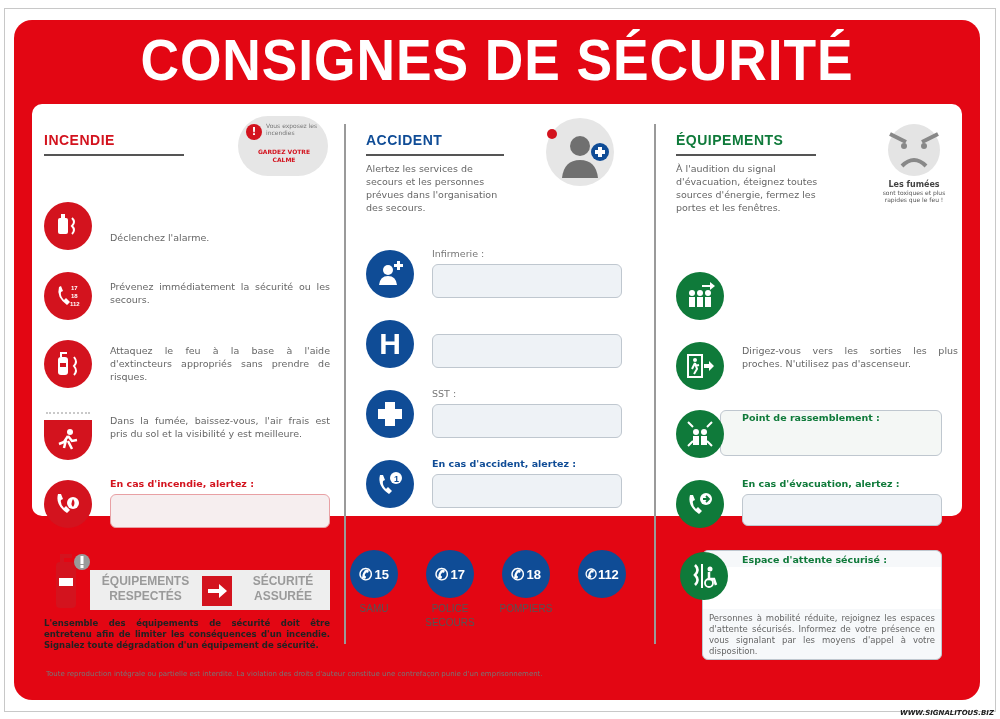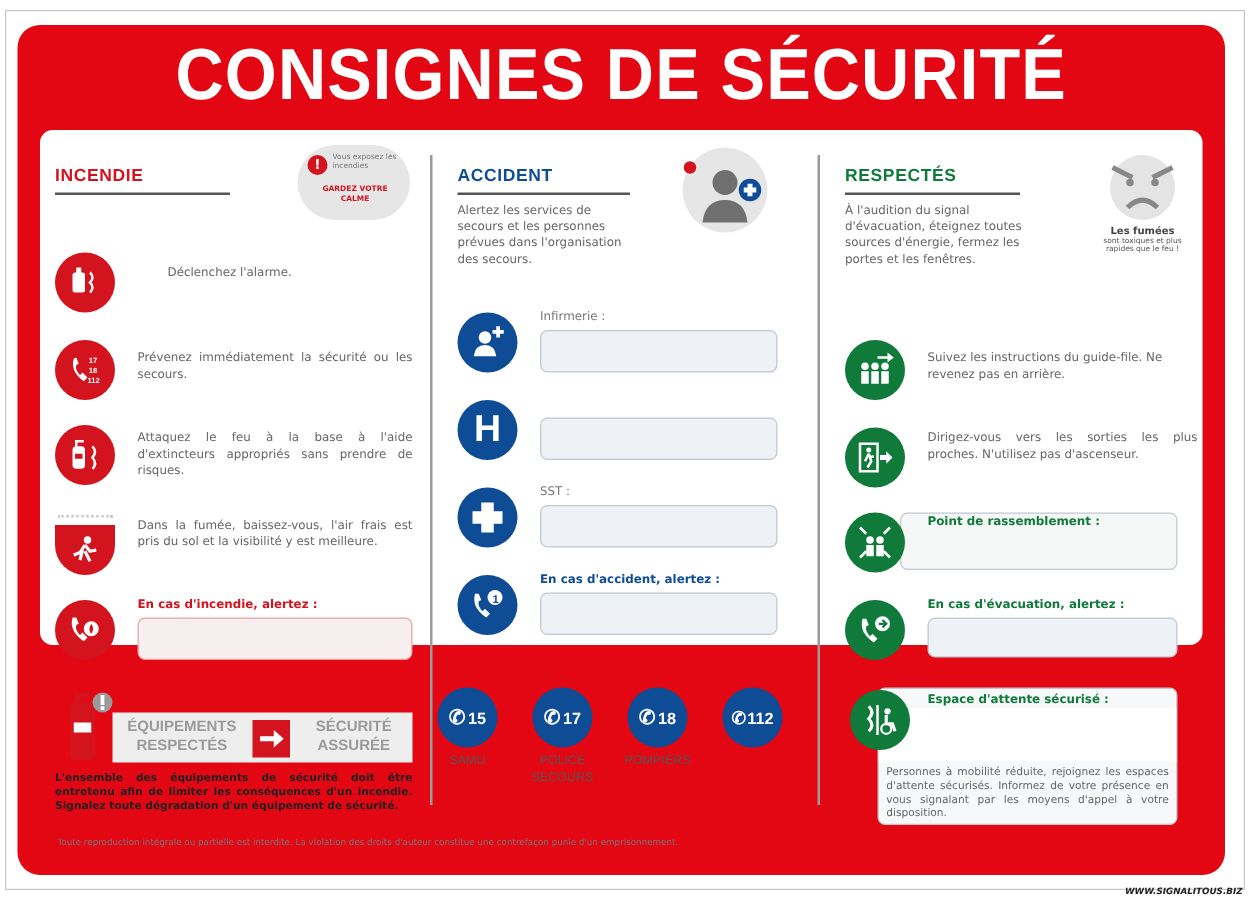--- a/index.html
+++ b/index.html
@@ -48,21 +48,21 @@
         <div class="small" style="position:absolute;left:8px;top:32px;width:76px;text-align:center;color:#d3131e;font-weight:bold;font-size:6px;line-height:8px;">GARDEZ VOTRE CALME</div>
       </div>
 
       <div class="icon-circle red" style="left:12px;top:98px;">
         <svg width="28" height="28" viewBox="0 0 28 28">
             <rect x="4" y="6" width="10" height="16" rx="2" fill="#fff"></rect>
             <rect x="7" y="2" width="4" height="5" fill="#fff"></rect>
             <path d="M18 6 q4 4 0 8 q4 4 0 8" stroke="#fff" stroke-width="2" fill="none"></path>
           </svg>
       </div>
-      <div class="txt" style="left:78px;top:108px;width:220px;margin-left:24px;">Déclenchez l'alarme.</div>
+      <div class="txt" style="left:78px;top:127px;width:220px;">Déclenchez l'alarme.</div>
 
       <div class="icon-circle red" style="left:12px;top:168px;">
         <svg width="30" height="30" viewBox="0 0 30 30">
             <path d="M6 6 q-3 10 8 18 l3 -3 -4 -4 -2 2 q-4 -4 -3 -8 l2 -1 -2 -5z" fill="#fff"></path>
             <text x="18" y="9" font-size="6" fill="#fff" font-family="Liberation Sans, sans-serif" font-weight="bold">17</text>
             <text x="18" y="17" font-size="6" fill="#fff" font-family="Liberation Sans, sans-serif" font-weight="bold">18</text>
             <text x="17" y="25" font-size="6" fill="#fff" font-family="Liberation Sans, sans-serif" font-weight="bold">112</text>
           </svg>
       </div>
       <div class="txt" style="left:78px;top:176px;width:220px;">Prévenez immédiatement la sécurité ou les secours.</div>
@@ -190,21 +190,21 @@
 
       <div class="num-circle" style="left:232px;top:446px;">
           <span style="font-size:14px;margin-right:1px;">✆</span>
           <span>112</span>
         </div>
     </div>
 
     <div class="col-sep" style="left:622px;"></div>
 
     <div class="col" style="left:624px;width:306px;">
-      <div class="sec-title" style="left:20px;top:28px;color:#0f7a3a;">RESPECTÉS</div>
+      <div class="sec-title" style="left:20px;top:28px;color:#0f7a3a;">ÉQUIPEMENTS</div>
       <div class="sec-rule" style="left:20px;top:50px;width:140px;"></div>
       <div class="txt" style="left:20px;top:58px;width:160px;text-align:left;">À l'audition du signal d'évacuation, éteignez toutes sources d'énergie, fermez les portes et les fenêtres.</div>
 
       <div style="position:absolute;left:220px;top:12px;width:76px;height:110px;">
         <svg width="76" height="64" viewBox="0 0 76 64">
             <circle cx="38" cy="34" r="26" fill="#e4e4e4"></circle>
             <path d="M14 18 l16 8 M62 18 l-16 8" stroke="#888" stroke-width="4"></path>
             <circle cx="28" cy="30" r="3" fill="#888"></circle>
             <circle cx="48" cy="30" r="3" fill="#888"></circle>
             <path d="M26 50 q12 -12 24 0" stroke="#888" stroke-width="4" fill="none"></path>
@@ -217,21 +217,20 @@
         <svg width="32" height="30" viewBox="0 0 32 30">
             <circle cx="8" cy="12" r="3" fill="#fff"></circle>
             <circle cx="16" cy="12" r="3" fill="#fff"></circle>
             <circle cx="24" cy="12" r="3" fill="#fff"></circle>
             <rect x="5" y="16" width="6" height="10" fill="#fff"></rect>
             <rect x="13" y="16" width="6" height="10" fill="#fff"></rect>
             <rect x="21" y="16" width="6" height="10" fill="#fff"></rect>
             <path d="M18 4 h8 v-3 l5 4 -5 4 v-3 h-8z" fill="#fff"></path>
           </svg>
       </div>
-      <div class="txt" style="left:86px;top:176px;width:216px;text-align:left;">Suivez les instructions du guide-file. Ne revenez pas en arrière.</div>
 
       <div class="icon-circle green" style="left:20px;top:238px;">
         <svg width="30" height="30" viewBox="0 0 30 30">
             <rect x="3" y="4" width="14" height="22" fill="none" stroke="#fff" stroke-width="2"></rect>
             <circle cx="10" cy="9" r="2" fill="#fff"></circle>
             <path d="M10 12 l-3 6 M10 12 l2 6 l-3 5 M10 15 l4 -1" stroke="#fff" stroke-width="2" fill="none"></path>
             <path d="M19 13 h5 v-3 l5 5 -5 5 v-3 h-5z" fill="#fff"></path>
           </svg>
       </div>
       <div class="txt" style="left:86px;top:240px;width:216px;">Dirigez-vous vers les sorties les plus proches. N'utilisez pas d'ascenseur.</div>

